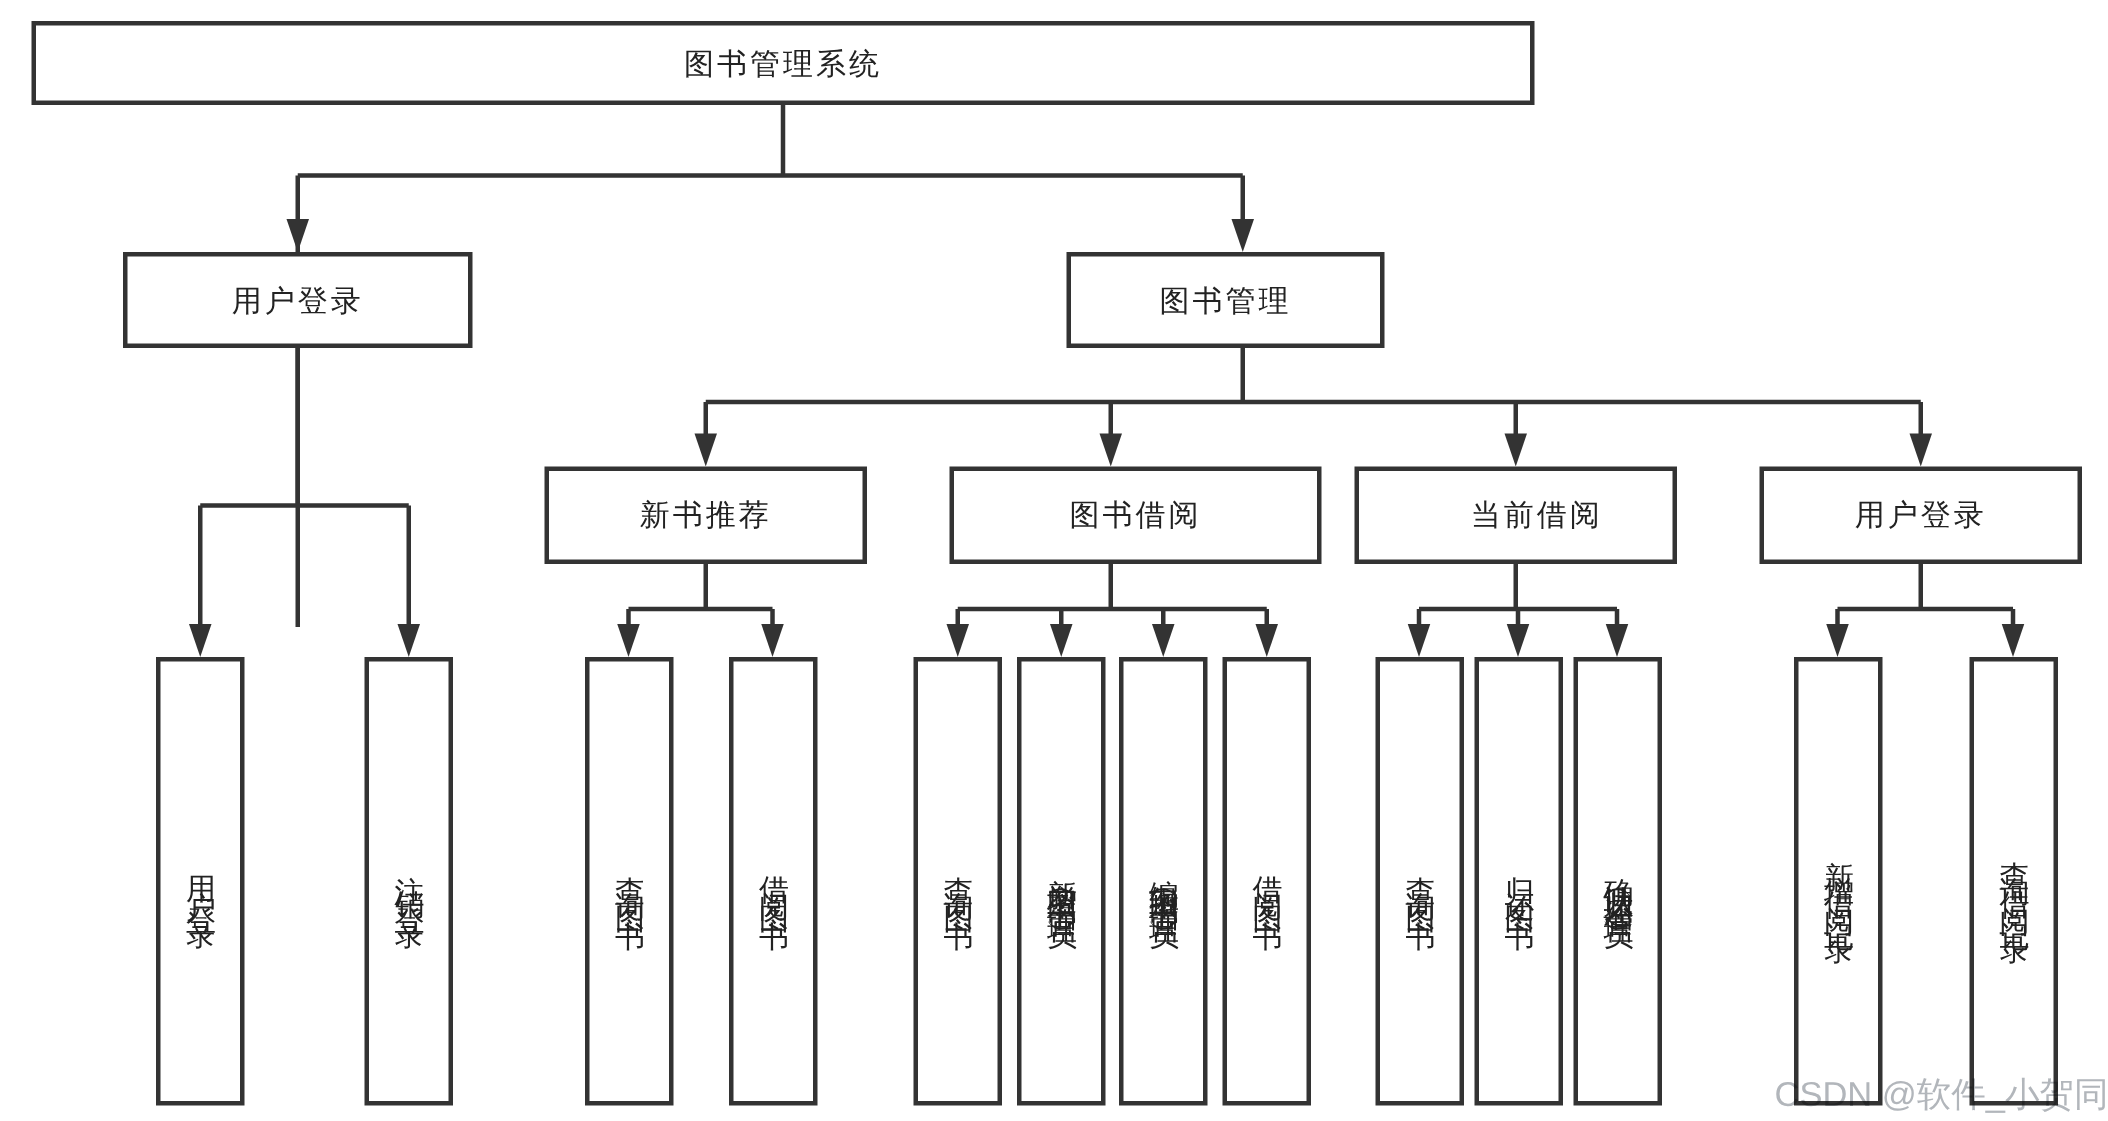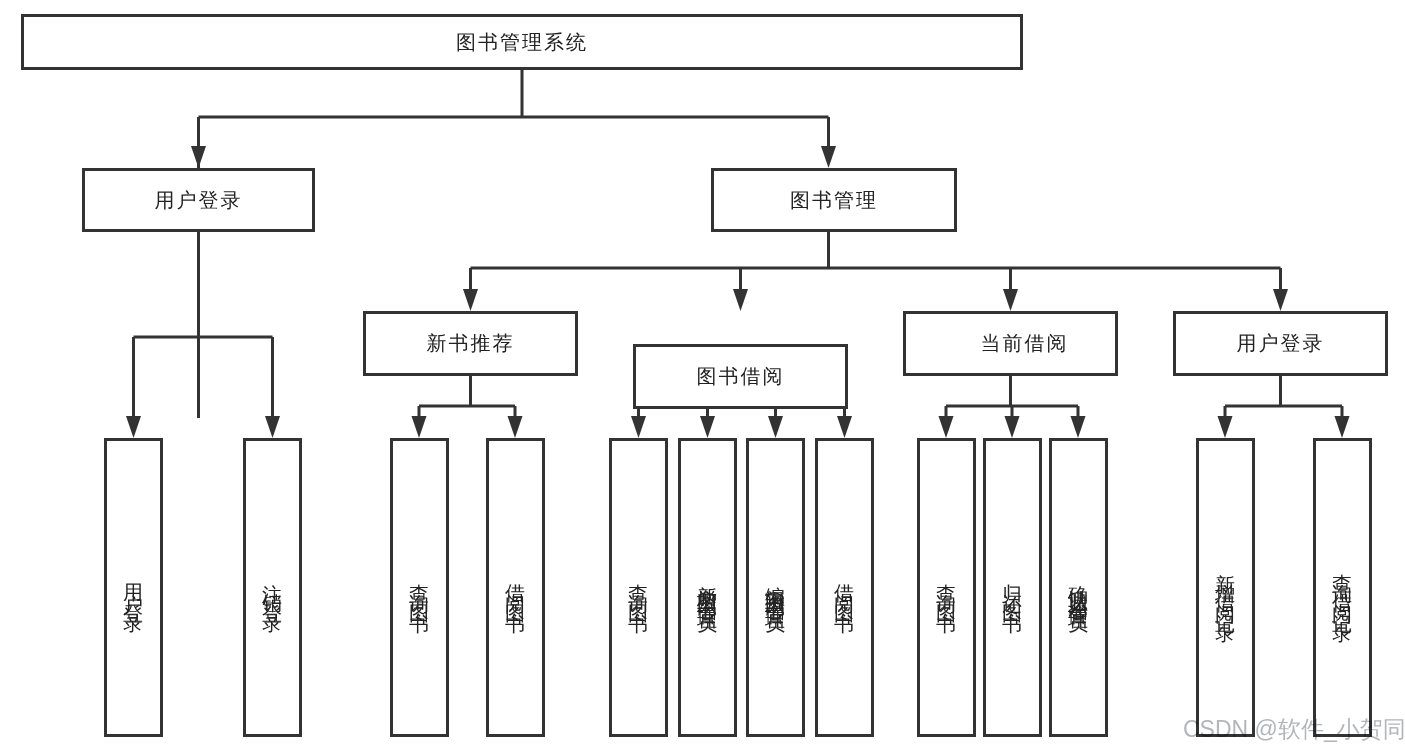--- a/index.html
+++ b/index.html
@@ -54,28 +54,28 @@
       <polygon points="1334.5,416 1349.5,416 1342,438" fill="#333333"></polygon>
     </svg>
 
   <div class="node hbox root">
     <span>图书管理系统</span>
   </div>
 
   <div class="node hbox lvl2" style="left:82px;width:233px;">
     <span>用户登录</span>
   </div>
-  <div class="node hbox lvl2" style="left:711px;width:246px;text-align:right;">
+  <div class="node hbox lvl2" style="left:711px;width:212px;text-align:right;">
     <span>图书管理</span>
   </div>
 
   <div class="node hbox lvl3" style="left:363px;width:215px;">
     <span>新书推荐</span>
   </div>
-  <div class="node hbox lvl3" style="left:633px;width:215px;margin-top:33px;">
+  <div class="node hbox lvl3" style="left:633px;width:248px;">
     <span>图书借阅</span>
   </div>
   <div class="node hbox lvl3" style="left:903px;width:215px;padding-left:28px;">
     <span>当前借阅</span>
   </div>
   <div class="node hbox lvl3" style="left:1173px;width:215px;">
     <span>用户登录</span>
   </div>
 
   <div class="node vbox" style="left:104px;">

